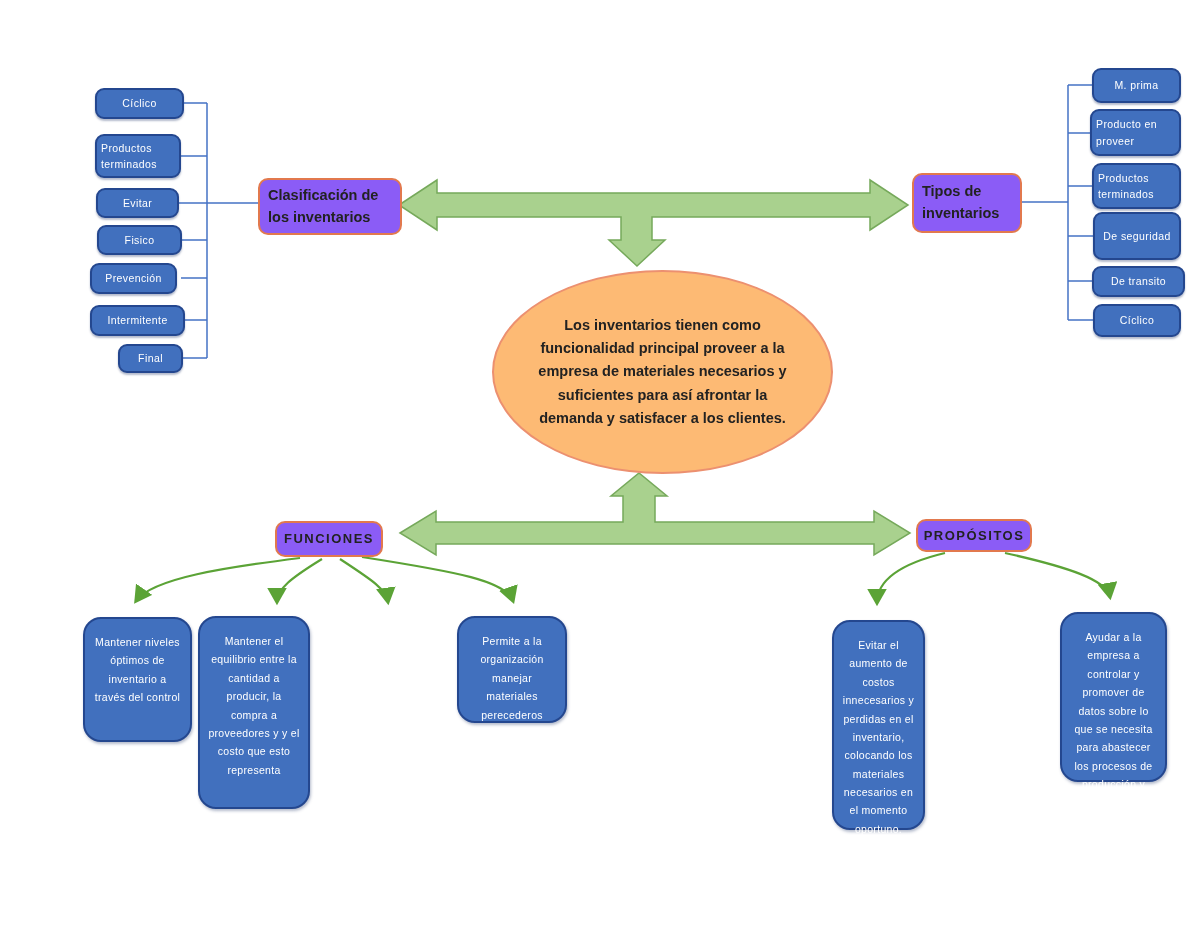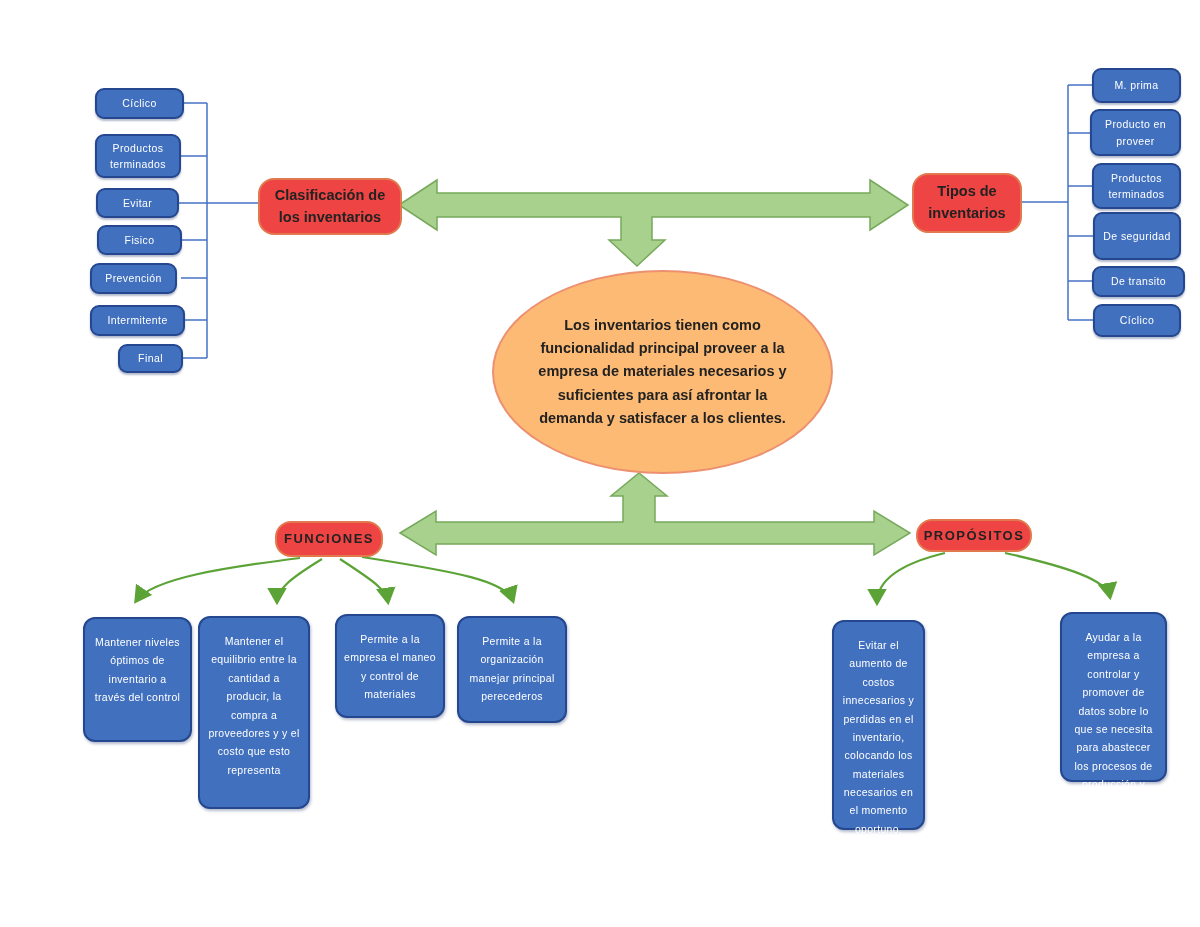--- a/index.html
+++ b/index.html
@@ -1,33 +1,33 @@
 <!DOCTYPE html>
 <html><head>
 <meta charset="utf-8">
 <style>
   html,body{margin:0;padding:0;background:#ffffff;}
   .canvas{
     position:relative;width:1200px;height:927px;background:#ffffff;overflow:hidden;
     font-family:"Liberation Sans", sans-serif;
   }
   .layer{position:absolute;left:0;top:0;width:1200px;height:927px;}
-  .node{position:absolute;box-sizing:border-box;display:flex;align-items:center;justify-content:center;text-align:center;}
+  .node{position:absolute;box-sizing:border-box;display:flex;align-items:center;justify-content:center;}
   .small-blue{
     background:#4170BE;border:2px solid #24478F;border-radius:9px;
     color:#fff;font-size:10.5px;letter-spacing:.4px;line-height:1.55;
     padding:2px 4px;box-shadow:0 2px 2px rgba(40,60,110,.35);
   }
   .card{
-    position:absolute;box-sizing:border-box;background:#4170BE;border:2px solid #24478F;border-radius:12px;
+    position:absolute;box-sizing:border-box;background:#4170BE;border:2px solid #24478F;border-radius:18px;
     color:#fff;font-size:10.5px;letter-spacing:.3px;line-height:1.75;text-align:center;
     padding:14px 7px 8px;box-shadow:1px 2px 3px rgba(40,60,110,.35);
   }
   .salmon{
-    background:#ef4444;border:2px solid #E2794E;border-radius:16px;
+    background:#8b5cf6;border:2px solid #E2794E;border-radius:10px;
     color:#222;font-weight:bold;font-size:14.5px;line-height:1.5;padding:4px 8px;
   }
   .salmon.caps{font-size:13px;letter-spacing:1.5px;}
   .ellipse{
     position:absolute;left:492px;top:270px;width:341px;height:204px;box-sizing:border-box;
     background:#fdba74;border:2px solid #EC9070;border-radius:50%;
     display:flex;align-items:center;justify-content:center;text-align:center;
     font-weight:bold;font-size:14.5px;line-height:1.6;color:#222;padding:26px 34px;
   }
 </style>
@@ -99,19 +99,18 @@
 
   <div class="node small-blue" style="left:1092px;top:68px;width:89px;height:35px">M. prima</div>
   <div class="node small-blue" style="left:1090px;top:109px;width:91px;height:47px">Producto en proveer</div>
   <div class="node small-blue" style="left:1092px;top:163px;width:89px;height:46px">Productos terminados</div>
   <div class="node small-blue" style="left:1093px;top:212px;width:88px;height:48px">De seguridad</div>
   <div class="node small-blue" style="left:1092px;top:266px;width:93px;height:31px">De transito</div>
   <div class="node small-blue" style="left:1093px;top:304px;width:88px;height:33px">Cíclico</div>
 
   <div class="card" style="left:83px;top:617px;width:109px;height:125px">Mantener niveles óptimos de inventario a través del control</div>
   <div class="card" style="left:198px;top:616px;width:112px;height:193px">Mantener el equilibrio entre la cantidad a producir, la compra a proveedores y y el costo que esto representa</div>
-  <div class="card" style="left:335px;top:614px;width:110px;height:104px">Permite a la empresa el maneo y control de materiales</div>
-  <div class="card" style="left:457px;top:616px;width:110px;height:107px">Permite a la organización manejar principal perecederos</div>
+  <div class="card" style="left:457px;top:616px;width:110px;height:107px">Permite a la organización manejar materiales perecederos</div>
 
   <div class="card" style="left:832px;top:620px;width:93px;height:210px">Evitar el aumento de costos innecesarios y perdidas en el inventario, colocando los materiales necesarios en el momento oportuno.</div>
   <div class="card" style="left:1060px;top:612px;width:107px;height:170px">Ayudar a la empresa a controlar y promover de datos sobre lo que se necesita para abastecer los procesos de producción y cumplir con las demandas</div>
 
 </div>
 
 </body></html>

